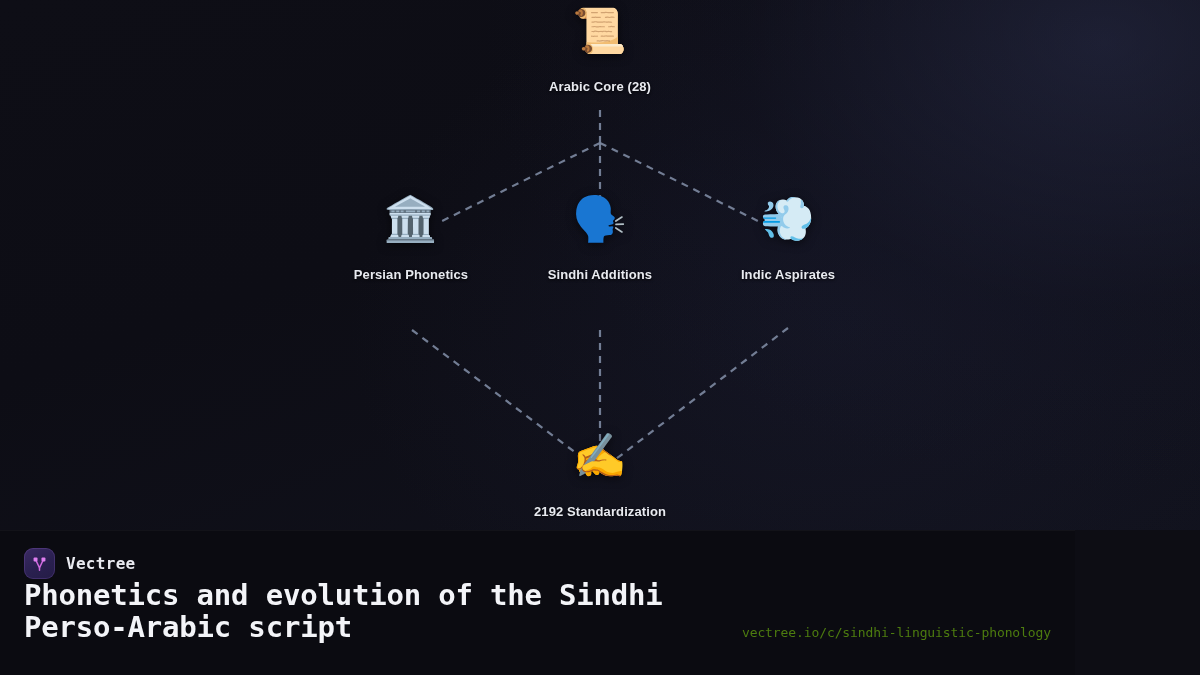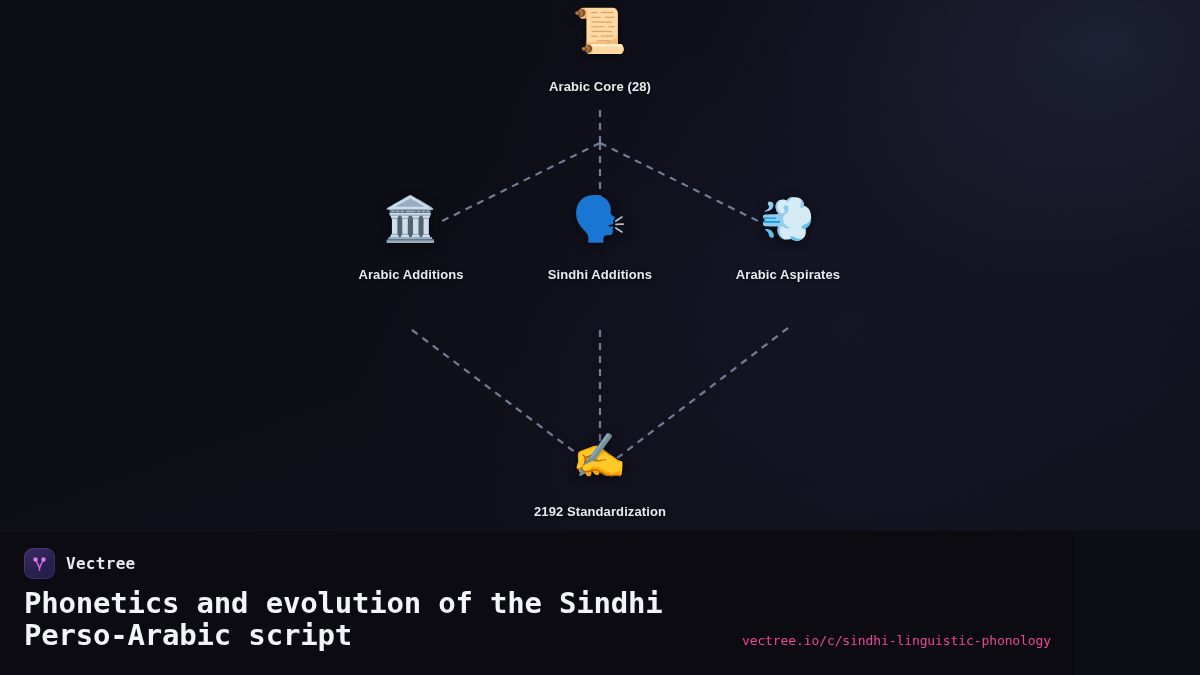--- a/index.html
+++ b/index.html
@@ -117,36 +117,36 @@
     font-size: 16px;
     font-weight: 700;
     color: #e9eaf0;
     letter-spacing: 0.3px;
   }
 
   #title-row {
     display: flex;
     align-items: flex-end;
     justify-content: space-between;
-    margin-top: 8px;
+    margin-top: 0;
   }
   #page-title {
     font-family: "DejaVu Sans Mono", "Liberation Mono", monospace;
     font-size: 29px;
     font-weight: 700;
     line-height: 1.12;
     color: #f3f4f8;
     letter-spacing: -0.2px;
     max-width: 810px;
     margin: 0;
   }
   #page-url {
     font-family: "DejaVu Sans Mono", "Liberation Mono", monospace;
     font-size: 13px;
-    color: #ec4899;
+    color: #4d7c0f;
     white-space: nowrap;
     padding-bottom: 4px;
     letter-spacing: -0.1px;
   }
 </style>
 </head>
 <body>
 
 <div id="app">
 
@@ -169,31 +169,31 @@
       <path class="edge" d="M 788 328 L 612 462"></path>
     </svg>
 
     <div class="node" style="left:600px; top:50px;">
       <div class="node-icon">📜</div>
       <div class="node-label">Arabic Core (28)</div>
     </div>
 
     <div class="node" style="left:411px; top:238px;">
       <div class="node-icon">🏛️</div>
-      <div class="node-label">Arabic Additions</div>
+      <div class="node-label">Persian Phonetics</div>
     </div>
 
     <div class="node" style="left:600px; top:238px;">
       <div class="node-icon">🗣️</div>
       <div class="node-label">Sindhi Additions</div>
     </div>
 
     <div class="node" style="left:788px; top:238px;">
       <div class="node-icon">💨</div>
-      <div class="node-label">Arabic Aspirates</div>
+      <div class="node-label">Indic Aspirates</div>
     </div>
 
     <div class="node" style="left:600px; top:475px;">
       <div class="node-icon">✍️</div>
       <div class="node-label">2192 Standardization</div>
     </div>
 
   </div>
 
   <div id="footer">

